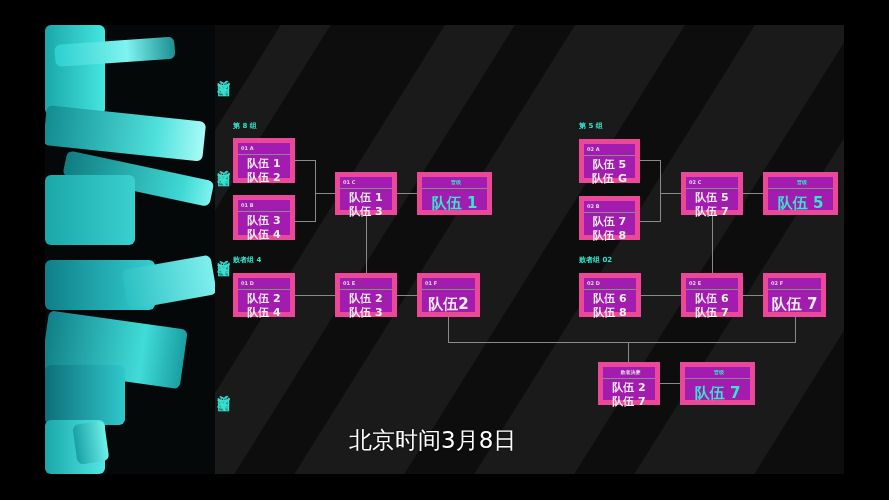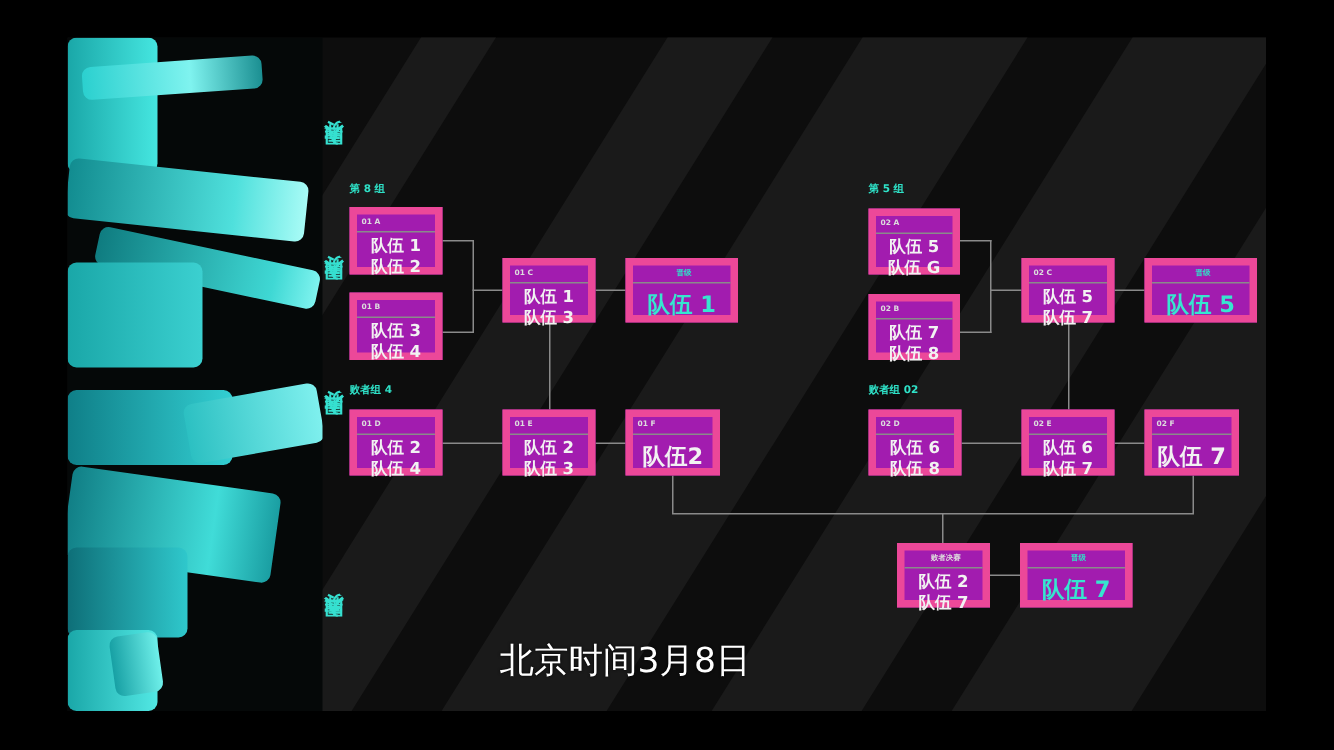--- a/index.html
+++ b/index.html
@@ -11,21 +11,21 @@
   .vtext-col { position:absolute; left:168px; top:0; width:22px; height:449px; }
   .vtext { position:absolute; left:2px; color:#36e0d0; font-size:13px; font-weight:bold; writing-mode:vertical-rl; transform:rotate(180deg); letter-spacing:1px; }
   .group-label { position:absolute; font-size:7px; font-weight:bold; color:#2fe2c8; }
   .box { position:absolute; border:5px solid #ec4899; background:#a21caf; box-sizing:border-box; }
   .box-head { height:11px; border-bottom:1px solid #8a8a8a; font-size:5px; color:#ddd; padding-left:3px; line-height:11px; font-weight:bold; }
   .box-head.center { text-align:center; color:#2fe2c8; }
   .box-body { text-align:center; color:#f2f2f2; font-weight:bold; font-size:11px; line-height:14px; padding-top:2px; }
   .box-body.single { font-size:15px; line-height:28px; padding-top:0; }
   .box-body.win { color:#36e6cf; font-size:15px; line-height:28px; padding-top:0; }
   .line { position:absolute; background:#8a8a8a; }
-  .subtitle { position:absolute; left:333px; top:425px; color:#fff; font-size:23px; font-family:"DejaVu Sans", sans-serif; letter-spacing:0px; text-shadow:0 0 2px #000; }
+  .subtitle { position:absolute; left:349px; top:425px; color:#fff; font-size:23px; font-family:"DejaVu Sans", sans-serif; letter-spacing:0px; text-shadow:0 0 2px #000; }
 </style>
 </head>
 <body>
 
 <div class="frame">
 
   <div class="stripe" style="left:250px;top:-20px;width:70px;height:520px;"></div>
   <div class="stripe" style="left:380px;top:-20px;width:110px;height:520px;"></div>
   <div class="stripe" style="left:560px;top:-20px;width:100px;height:520px;"></div>
   <div class="stripe" style="left:720px;top:-20px;width:120px;height:520px;"></div>

